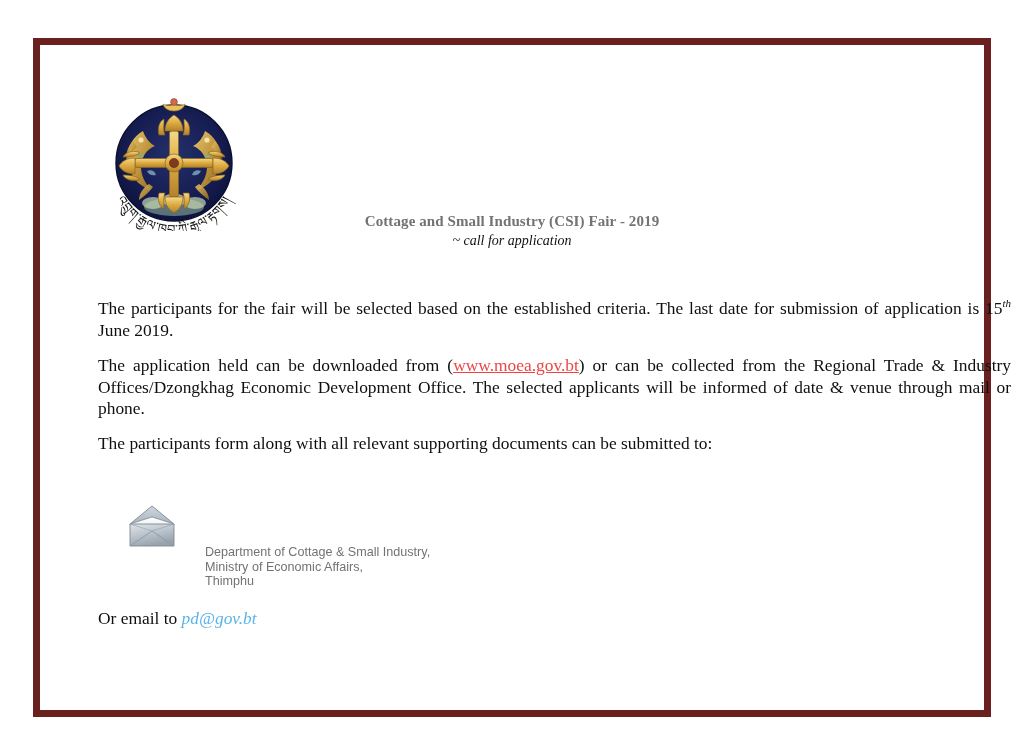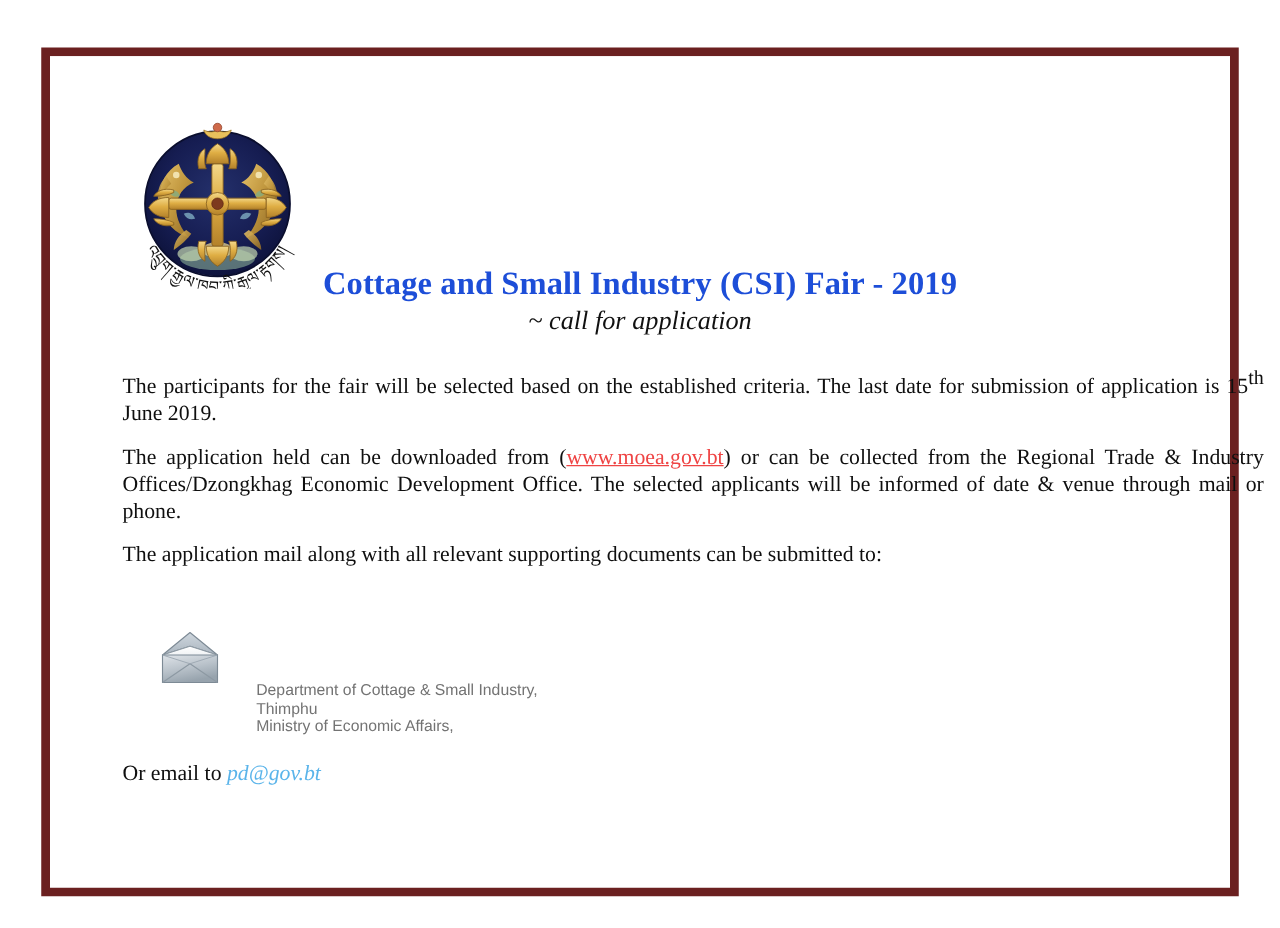--- a/index.html
+++ b/index.html
@@ -44,28 +44,28 @@
 
   
   #title-block {
     position: absolute;
     left: 0;
     top: 168px;
     width: 100%;
     text-align: center;
   }
   #doc-title {
-    font-size: 26px;
+    font-size: 15px;
     font-weight: bold;
-    color: #1d4ed8;
+    color: #737373;
     letter-spacing: 0.1px;
     line-height: 1.1;
   }
   #doc-subtitle {
-    font-size: 21px;
+    font-size: 14px;
     font-style: italic;
     color: #111111;
     margin-top: 3px;
     line-height: 1.1;
   }
 
   
   .body-p {
     position: absolute;
     left: 58px;
@@ -78,23 +78,24 @@
     -webkit-hyphens: none;
     hyphens: none;
   }
   .body-p.nojustify { text-align: left; }
 
   .link-url {
     color: #ef4444;
     text-decoration: underline;
   }
   .sup-th {
-    font-size: 16px;
+    font-size: 11px;
     vertical-align: super;
     line-height: 0;
+    font-style: italic;
   }
 
   
   #envelope {
     position: absolute;
     left: 86px;
     top: 459px;
     width: 52px;
     height: 44px;
   }
@@ -229,21 +230,21 @@
       <div id="title-block">
         <div id="doc-title">Cottage and Small Industry (CSI) Fair - 2019</div>
         <div id="doc-subtitle">~ call for application</div>
       </div>
 
 
       <div class="body-p" style="top:253px;"><span>The participants for the fair will be selected based on the established criteria.  The last date for submission of application is 15</span><span class="sup-th">th</span><span> June 2019.</span></div>
 
       <div class="body-p" style="top:310px;"><span>The application held can be downloaded from (</span><span class="link-url">www.moea.gov.bt</span><span>) or can be collected from the Regional Trade &amp; Industry Offices/Dzongkhag Economic Development Office. The selected applicants will be informed of date &amp; venue through mail or phone.</span></div>
 
-      <div class="body-p nojustify" style="top:388px;">The application mail along with all relevant supporting documents can be submitted to:</div>
+      <div class="body-p nojustify" style="top:388px;">The participants form along with all relevant supporting documents can be submitted to:</div>
 
       <div id="envelope">
         <svg viewBox="0 0 52 44" xmlns="http://www.w3.org/2000/svg">
           <defs>
             <linearGradient id="envBody" x1="0" y1="0" x2="0.4" y2="1">
               <stop offset="0%" stop-color="#dfe4e9"></stop>
               <stop offset="55%" stop-color="#b9c2ca"></stop>
               <stop offset="100%" stop-color="#97a3ad"></stop>
             </linearGradient>
             <linearGradient id="envFlapIn" x1="0" y1="0" x2="0" y2="1">
@@ -262,22 +263,22 @@
 
           <path d="M4,20 L48,20 L48,42 L4,42 Z" fill="url(#envBody)" stroke="#7d8a95" stroke-width="0.9"></path>
 
           <path d="M4,42 L26,27 L48,42" fill="none" stroke="#8d99a3" stroke-width="0.9"></path>
           <path d="M4,20 L26,27 L48,20" fill="none" stroke="#9aa6b0" stroke-width="0.7"></path>
         </svg>
       </div>
 
       <div id="address-block">
         <div>Department of Cottage &amp; Small Industry,</div>
+        <div>Ministry of Economic Affairs,</div>
         <div>Thimphu</div>
-        <div>Ministry of Economic Affairs,</div>
       </div>
 
       <div id="email-line"><span>Or email to </span><span class="email-addr">pd@gov.bt</span></div>
 
 
     </div>
   </div>
 </div>
 
 </body></html>

